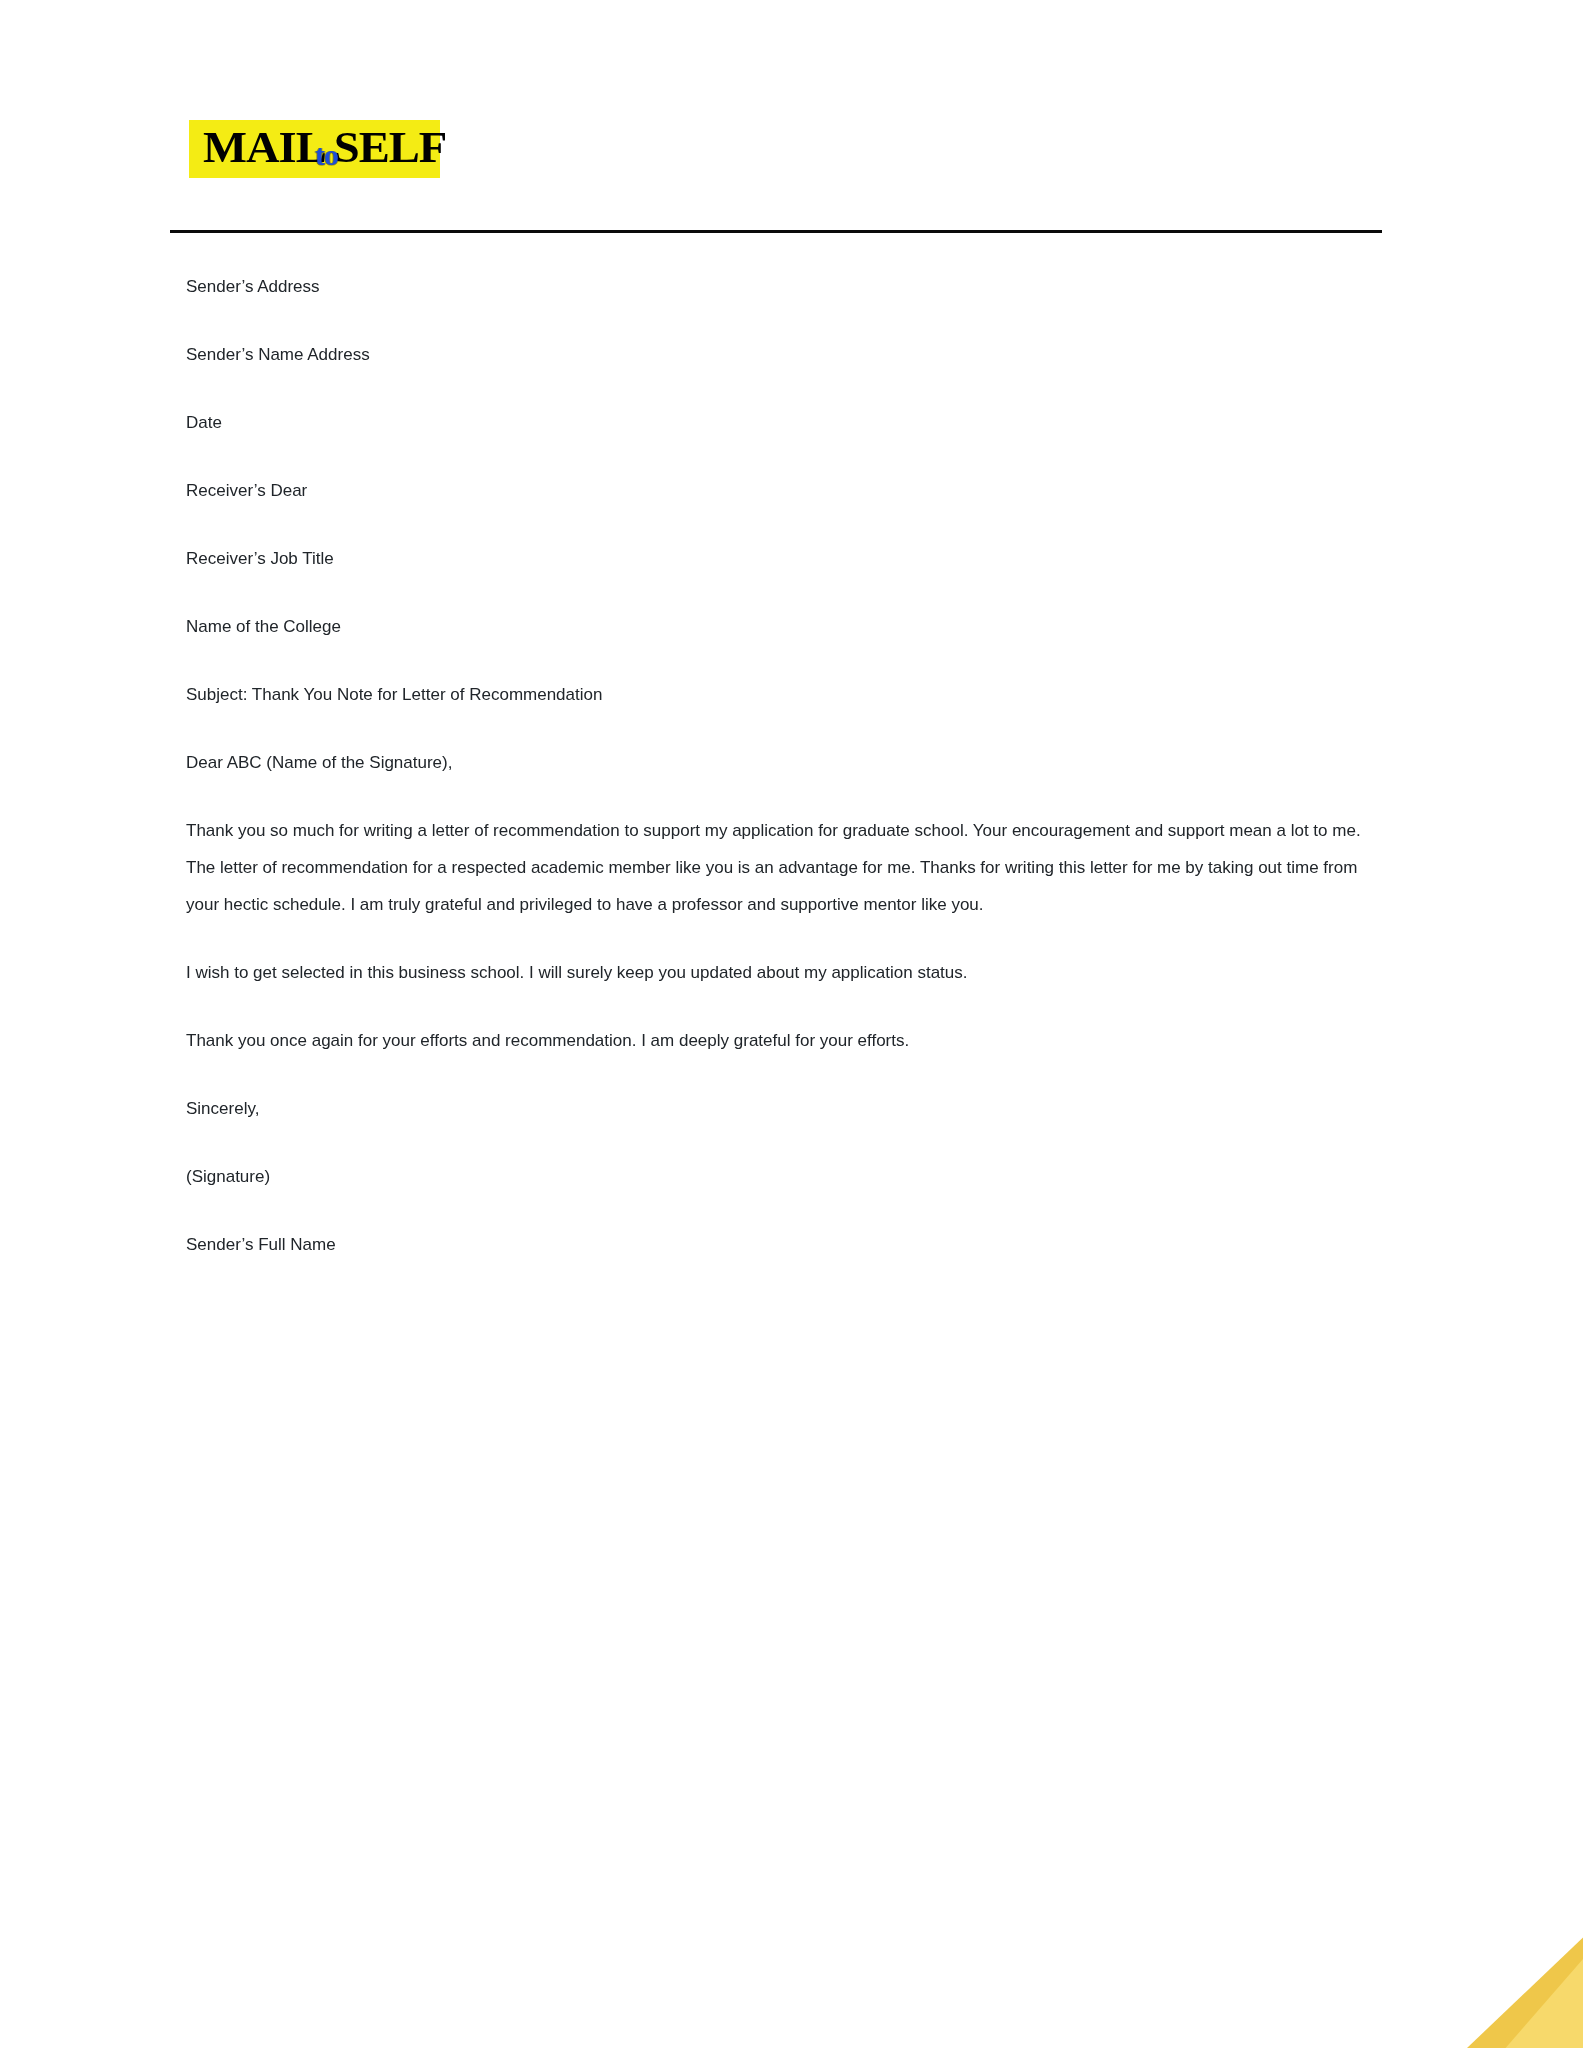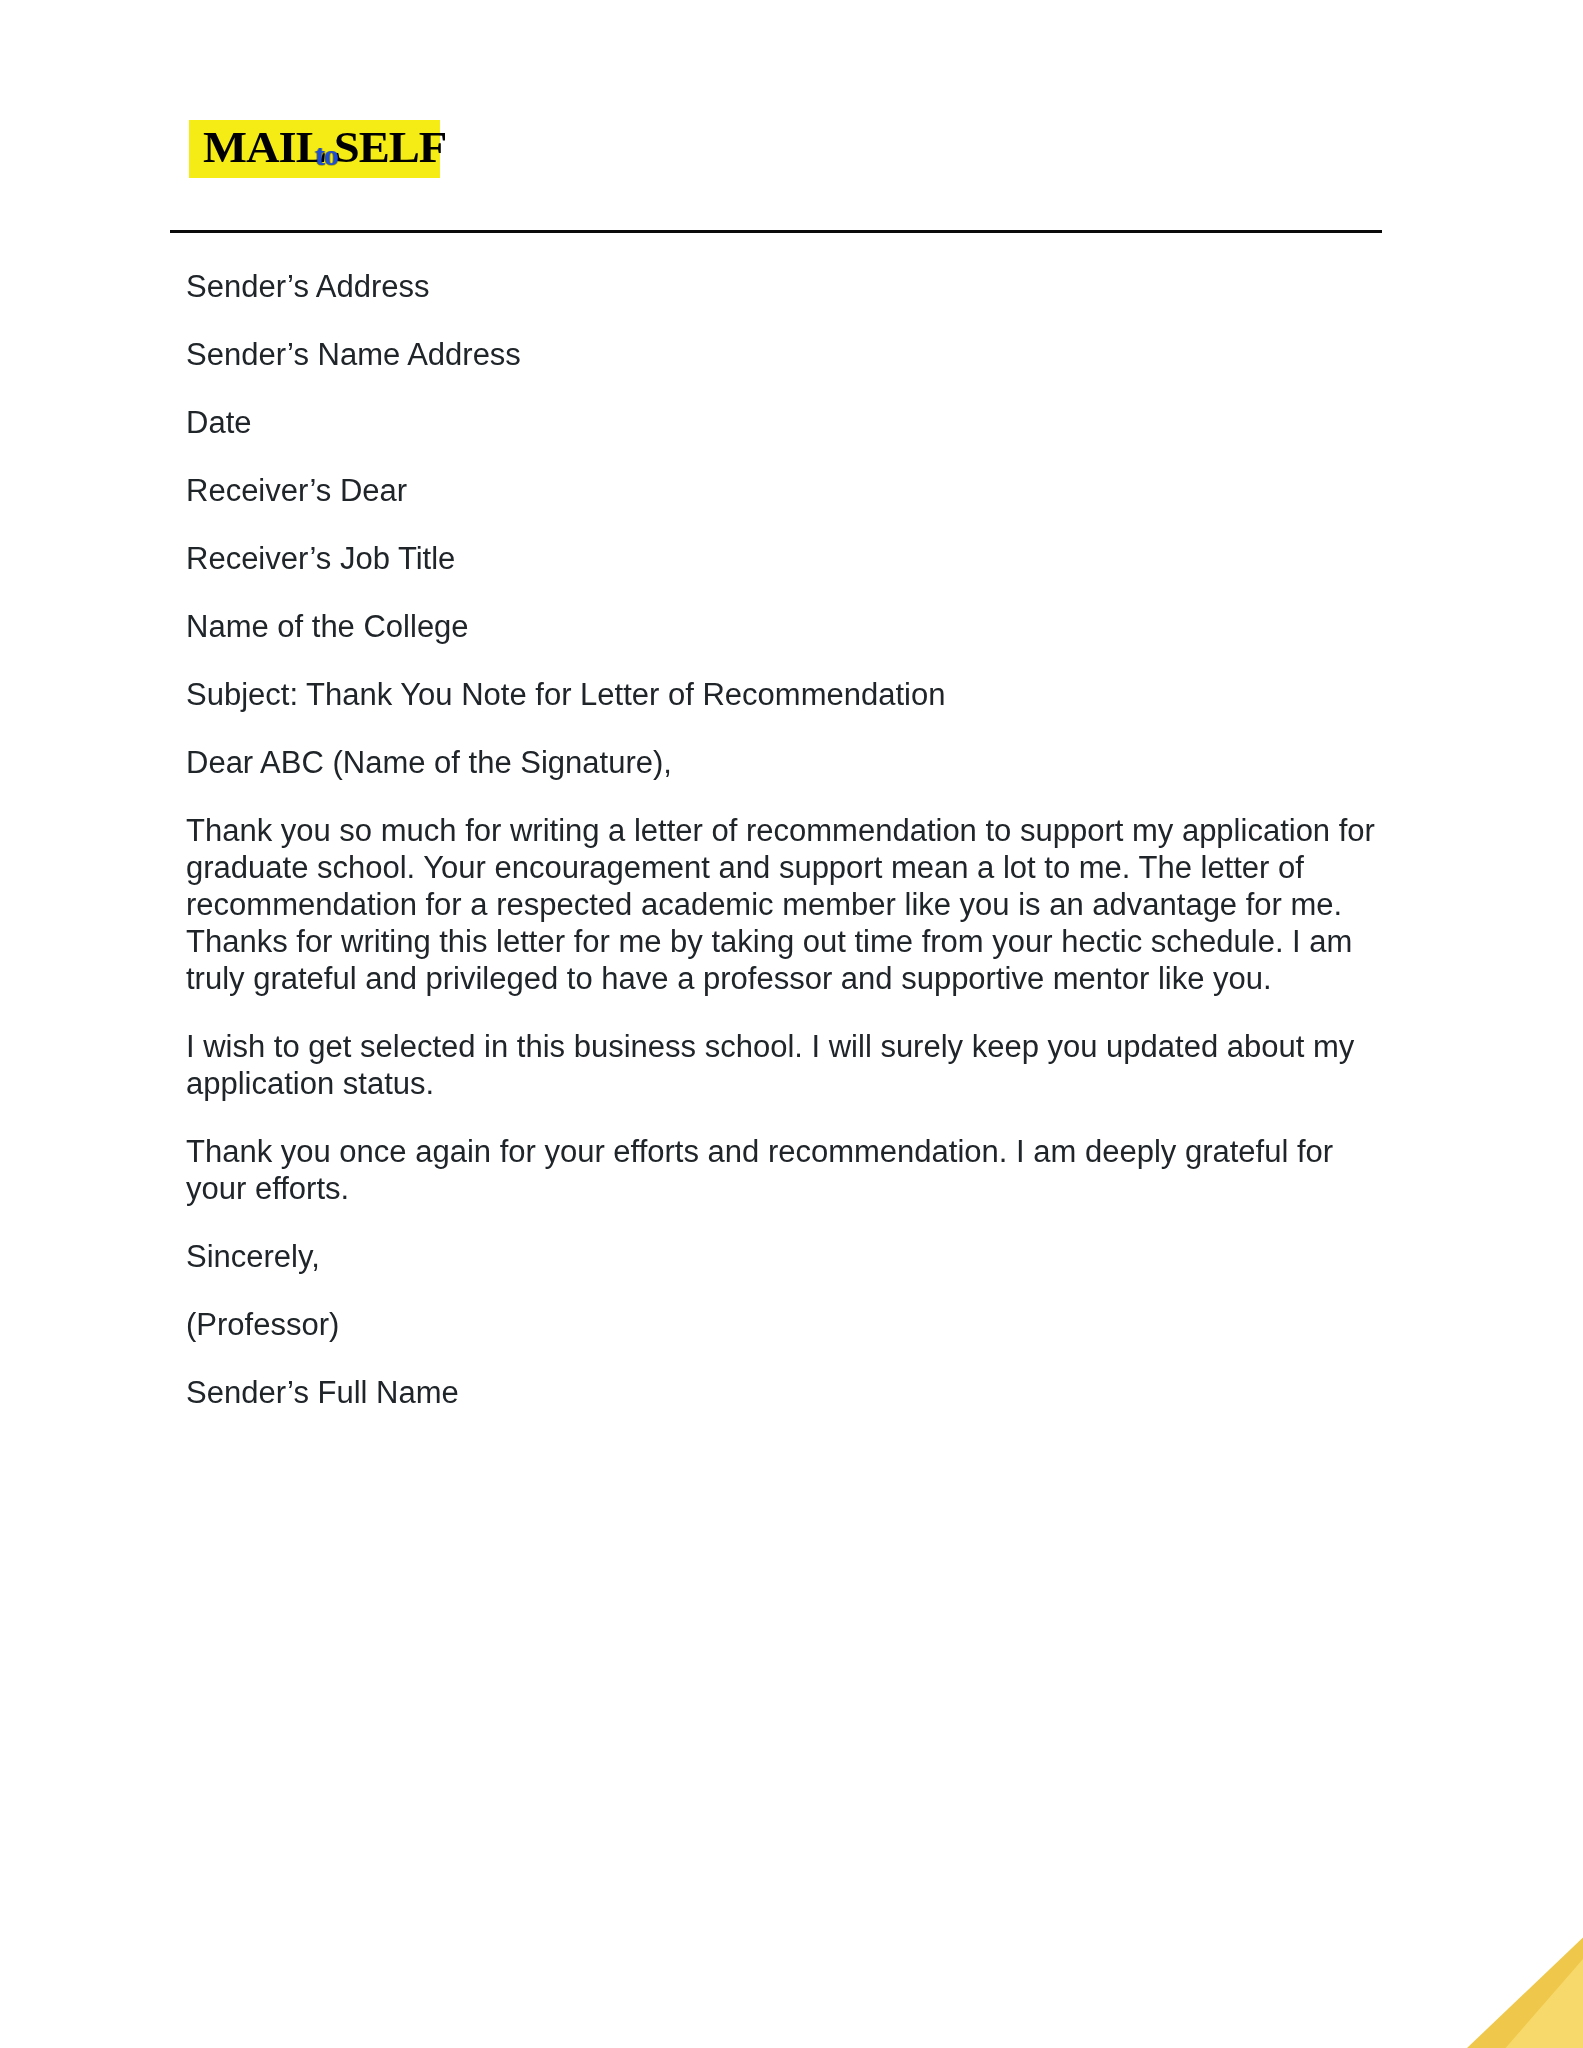--- a/index.html
+++ b/index.html
@@ -82,21 +82,21 @@
     background: #0a0a0a;
   }
 
   
   .letter {
     position: absolute;
     left: 186px;
     top: 268px;
     width: 1195px;
     color: #20252a;
-    font-size: 31px;
+    font-size: 17px;
     line-height: 37px;
   }
 
   .letter p {
     margin: 0 0 31px 0;
     padding: 0;
   }
 
   
   .corner-wedge {
@@ -149,21 +149,21 @@
     <p>Date</p>
     <p>Receiver’s Dear</p>
     <p>Receiver’s Job Title</p>
     <p>Name of the College</p>
     <p>Subject: Thank You Note for Letter of Recommendation</p>
     <p>Dear ABC (Name of the Signature),</p>
     <p>Thank you so much for writing a letter of recommendation to support my application for graduate school. Your encouragement and support mean a lot to me. The letter of recommendation for a respected academic member like you is an advantage for me. Thanks for writing this letter for me by taking out time from your hectic schedule. I am truly grateful and privileged to have a professor and supportive mentor like you.</p>
     <p>I wish to get selected in this business school. I will surely keep you updated about my application status.</p>
     <p>Thank you once again for your efforts and recommendation. I am deeply grateful for your efforts.</p>
     <p>Sincerely,</p>
-    <p>(Professor)</p>
+    <p>(Signature)</p>
     <p>Sender’s Full Name</p>
   </div>
 
   <div class="corner-wedge">
     <div class="wedge-a"></div>
     <div class="wedge-b"></div>
   </div>
 
 </div>
 

